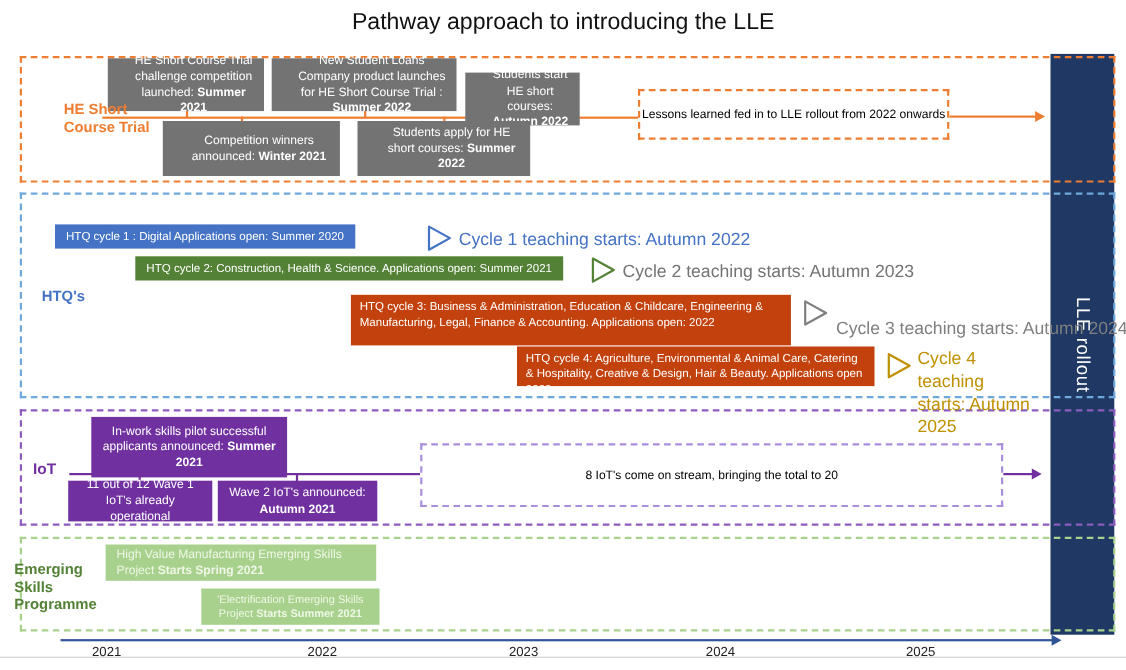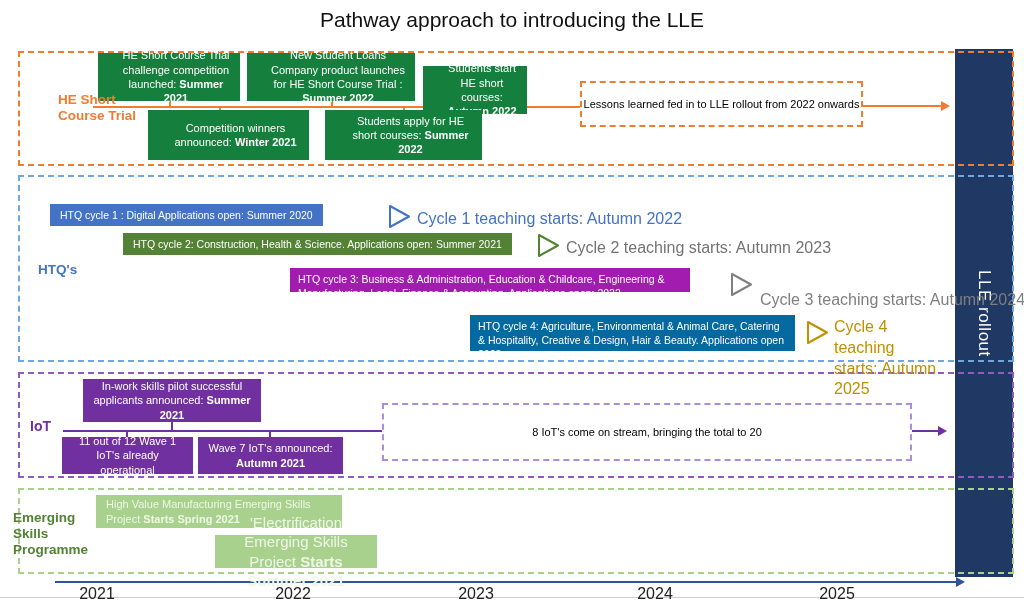--- a/index.html
+++ b/index.html
@@ -22,21 +22,21 @@
   .lane-esp{top:488px;height:86px;border:2px dashed #A9D18E;}
   .lane-label{z-index:4;font-weight:bold;font-size:13.5px;line-height:1.2;}
   .lbl-he{left:25px;top:92px;width:80px;color:#ED7D31;margin-left:33px;}
   .lbl-htq{left:28px;top:262px;width:70px;color:#4472C4;padding-left:10px;}
   .lbl-iot{left:30px;top:418px;width:50px;color:#7030A0;font-size:14px;}
   .lbl-esp{left:13px;top:510px;width:92px;color:#538135;}
   
   .evbox{z-index:3;color:#fff;font-size:11px;line-height:1.3;display:flex;
     align-items:center;justify-content:center;text-align:center;padding:2px 6px;}
   .evbox .txt{width:100%;}
-  .orange{background:#15803d;padding-left:20px;}
+  .orange{background:#737373;padding-left:20px;}
   .purple{background:#7030A0;}
   .ltgreen{background:#A9D18E;color:#EFF7E6;}
   
   .he1{left:98px;top:53px;width:142px;height:48px;}
   .he2{left:247px;top:53px;width:168px;height:48px;}
   .he3{left:423px;top:66px;width:104px;height:48px;}
   .he4{left:148px;top:110px;width:161px;height:50px;}
   .he5{left:325px;top:110px;width:157px;height:50px;}
   .note{z-index:3;background:#fff;color:#000;font-size:11px;display:flex;
     align-items:center;justify-content:center;text-align:center;}
@@ -61,44 +61,44 @@
   .iot-ah{left:938px;top:426px;width:0;height:0;border-left:9px solid #7030A0;
     border-top:5px solid transparent;border-bottom:5px solid transparent;background:none;z-index:2;}
   .ic1{left:171px;top:422px;height:8px;}
   .ic2{left:126px;top:430px;height:8px;}
   .ic3{left:269px;top:430px;height:8px;}
   
   .htqbox{z-index:3;color:#fff;font-size:10.5px;line-height:1.35;padding:4px 10px;white-space:nowrap;}
   .htq1{left:50px;top:204px;background:#4472C4;}
   .htq2{left:123px;top:233px;background:#538135;}
   .htqwrap{z-index:3;color:#fff;font-size:10.5px;line-height:1.35;padding:4px 8px;text-align:left;}
-  .htq3{left:290px;top:268px;width:400px;height:24px;background:#a21caf;}
-  .htq4{left:470px;top:315px;width:325px;height:36px;background:#0369a1;}
+  .htq3{left:319px;top:268px;width:400px;height:46px;background:#c2410c;}
+  .htq4{left:470px;top:315px;width:325px;height:36px;background:#c2410c;}
   .tri{z-index:3;}
   .tri1{left:388px;top:204px;}
   .tri2{left:537px;top:233px;}
   .tri3{left:730px;top:272px;}
   .tri4{left:806px;top:320px;}
   .teach{z-index:3;font-size:16px;font-weight:normal;white-space:nowrap;}
   .teach1{left:417px;top:210px;color:#4472C4;}
   .teach2{left:566px;top:239px;color:#737373;}
   .teach3{left:760px;top:279px;color:#7F7F7F;margin-top:12px;}
   .teach4{left:834px;top:317px;color:#BF9000;white-space:normal;width:104px;line-height:1.3;}
   
-  .io1{left:83px;top:379px;width:178px;height:43px;}
+  .io1{left:83px;top:379px;width:178px;height:55px;}
   .io2{left:62px;top:437px;width:131px;height:37px;}
   .io3{left:198px;top:437px;width:145px;height:37px;}
   
   .esp1{left:96px;top:495px;width:246px;height:33px;justify-content:flex-start;text-align:left;padding-left:10px;}
-  .esp2{left:183px;top:535px;width:162px;height:33px;font-size:15px;margin-left:32px;}
+  .esp2{left:183px;top:535px;width:162px;height:33px;font-size:10px;}
   
   .axis-line{left:55px;top:581px;width:903px;height:2px;background:#2F5597;z-index:2;}
   .axis-ah{left:956px;top:577px;width:0;height:0;border-left:9px solid #2F5597;
     border-top:5px solid transparent;border-bottom:5px solid transparent;z-index:2;}
-  .yr{top:585px;transform:translateX(-50%);font-size:16px;color:#222;z-index:2;}
+  .yr{top:585px;transform:translateX(-50%);font-size:12px;color:#222;z-index:2;}
   .yr1{left:97px;} .yr2{left:293px;} .yr3{left:476px;} .yr4{left:655px;} .yr5{left:837px;}
   .bottom-rule{left:0;top:597px;width:1024px;height:1px;background:#d0d0d0;}
   b{font-weight:bold;}
 </style>
 </head>
 <body>
 
 <div class="abs title">Pathway approach to introducing the LLE</div>
 
 <div class="abs lle-bar">
@@ -182,21 +182,21 @@
 <div class="abs hline c-purple iot-arrow-line"></div>
 <div class="abs iot-ah"></div>
 
 <div class="abs evbox purple io1">
   <div class="txt"><span>In-work skills pilot successful applicants announced: </span><b>Summer 2021</b></div>
 </div>
 <div class="abs evbox purple io2">
   <div class="txt"><span>11 out of 12 Wave 1 IoT's already operational</span></div>
 </div>
 <div class="abs evbox purple io3">
-  <div class="txt"><span>Wave 7 IoT's announced: </span><b>Autumn 2021</b></div>
+  <div class="txt"><span>Wave 2 IoT's announced: </span><b>Autumn 2021</b></div>
 </div>
 <div class="abs note note-iot">
   <span>8 IoT's come on stream, bringing the total to 20</span>
 </div>
 
 <div class="abs evbox ltgreen esp1">
   <div class="txt"><span>High Value Manufacturing Emerging Skills Project </span><b>Starts Spring 2021</b></div>
 </div>
 <div class="abs evbox ltgreen esp2">
   <div class="txt"><span>'Electrification Emerging Skills Project </span><b>Starts Summer 2021</b></div>

